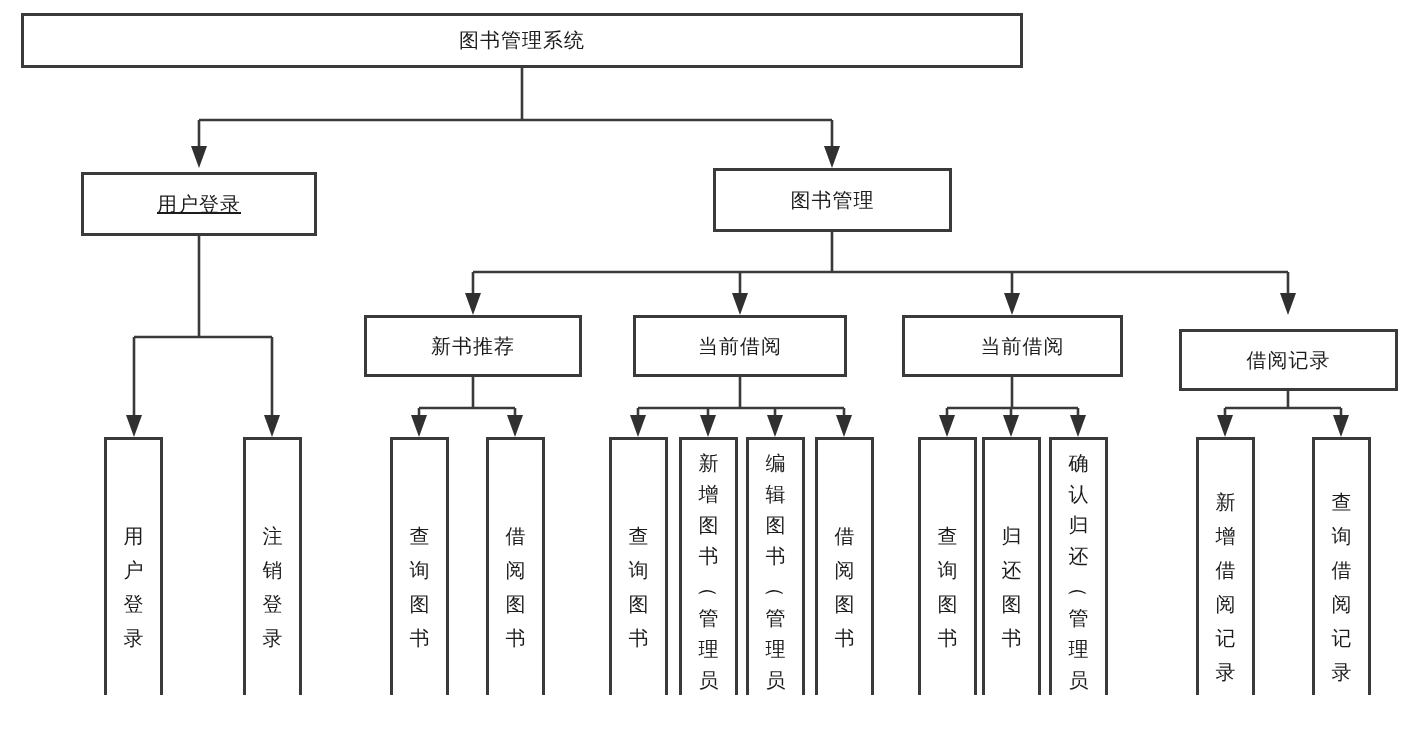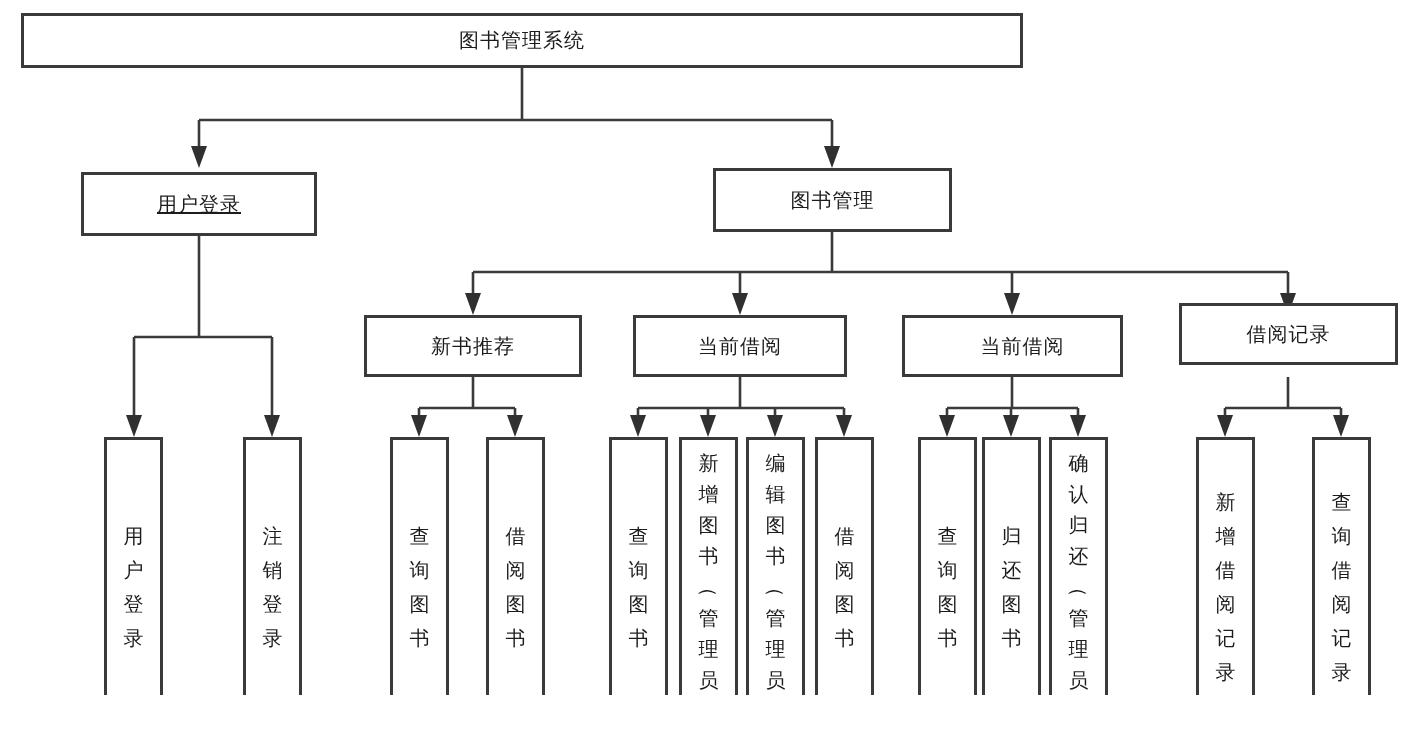--- a/index.html
+++ b/index.html
@@ -38,21 +38,21 @@
     </svg>
 
   <div class="node" style="left:21px;top:13px;width:1002px;height:55px;">图书管理系统</div>
 
   <div class="node" style="left:81px;top:172px;width:236px;height:64px;text-decoration:underline;">用户登录</div>
   <div class="node" style="left:713px;top:168px;width:239px;height:64px;">图书管理</div>
 
   <div class="node" style="left:364px;top:315px;width:218px;height:62px;">新书推荐</div>
   <div class="node" style="left:633px;top:315px;width:214px;height:62px;">当前借阅</div>
   <div class="node" style="left:902px;top:315px;width:221px;height:62px;padding-left:20px;">当前借阅</div>
-  <div class="node" style="left:1179px;top:303px;width:219px;height:62px;text-align:center;">借阅记录</div>
+  <div class="node" style="left:1179px;top:329px;width:219px;height:62px;text-align:center;">借阅记录</div>
 
   <div class="leaf" style="left: 104px; top: 437px; width: 59px; height: 300px; gap: 14px;">
       <span class="vchar">用</span>
       <span class="vchar">户</span>
       <span class="vchar">登</span>
       <span class="vchar">录</span>
     </div>
   <div class="leaf" style="left: 243px; top: 437px; width: 59px; height: 300px; gap: 14px;">
       <span class="vchar">注</span>
       <span class="vchar">销</span>

